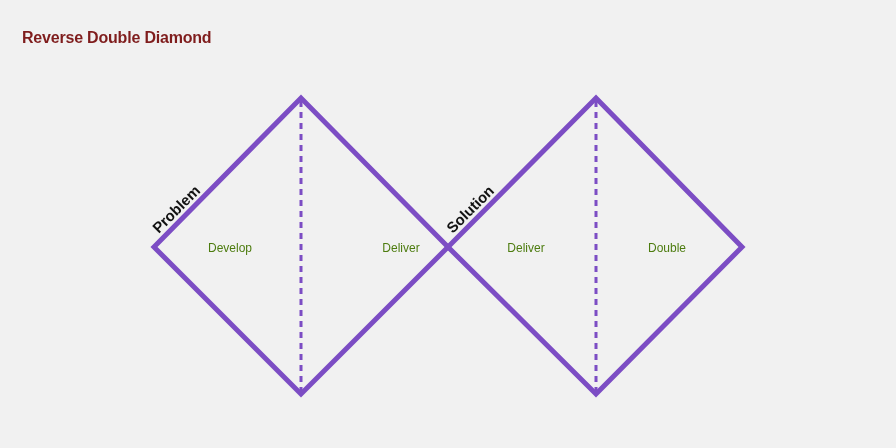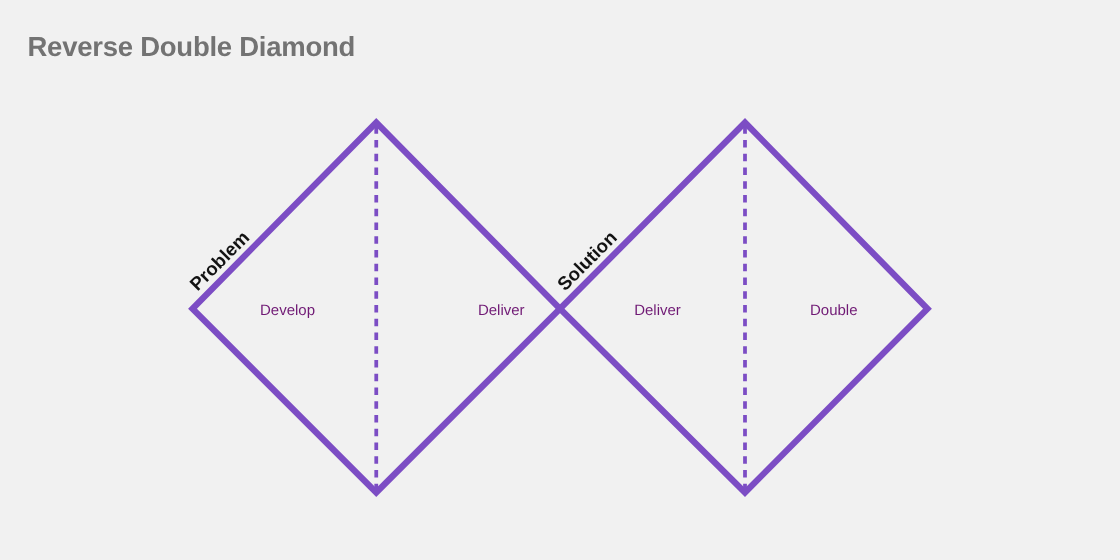--- a/index.html
+++ b/index.html
@@ -11,23 +11,23 @@
     height: 448px;
     background: #f1f1f1;
     font-family: "Liberation Sans", sans-serif;
     overflow: hidden;
     position: relative;
   }
   #page-title {
     position: absolute;
     left: 22px;
     top: 24px;
-    font-size: 22px;
+    font-size: 16px;
     font-weight: bold;
-    color: #737373;
+    color: #7f1d1d;
     letter-spacing: -0.2px;
     line-height: 28px;
     white-space: nowrap;
   }
   #diagram-wrap {
     position: absolute;
     left: 0;
     top: 0;
     width: 896px;
     height: 448px;
@@ -37,21 +37,21 @@
     left: 0;
     top: 0;
     width: 896px;
     height: 448px;
     display: block;
   }
   .stage-label {
     position: absolute;
     font-size: 12px;
     font-weight: normal;
-    color: #701a75;
+    color: #4d7c0f;
     white-space: nowrap;
     transform: translate(-50%, -50%);
     line-height: 14px;
   }
   .axis-label {
     position: absolute;
     font-size: 15px;
     font-weight: bold;
     color: #121212;
     white-space: nowrap;

